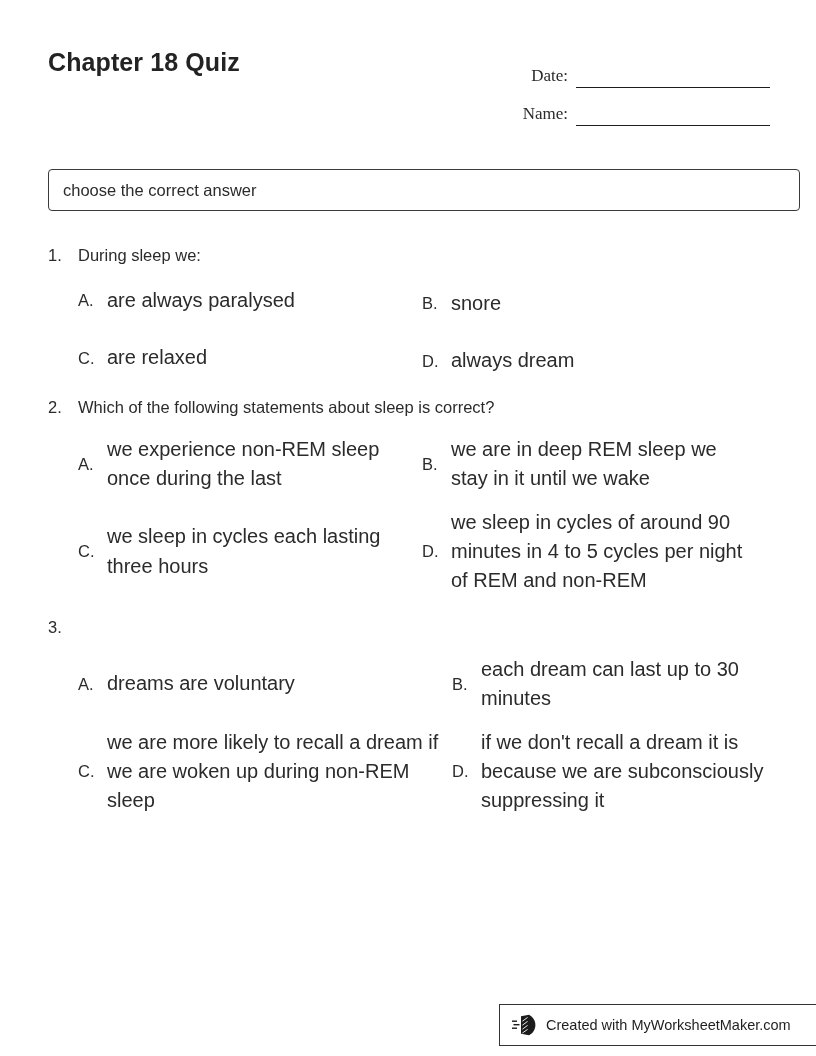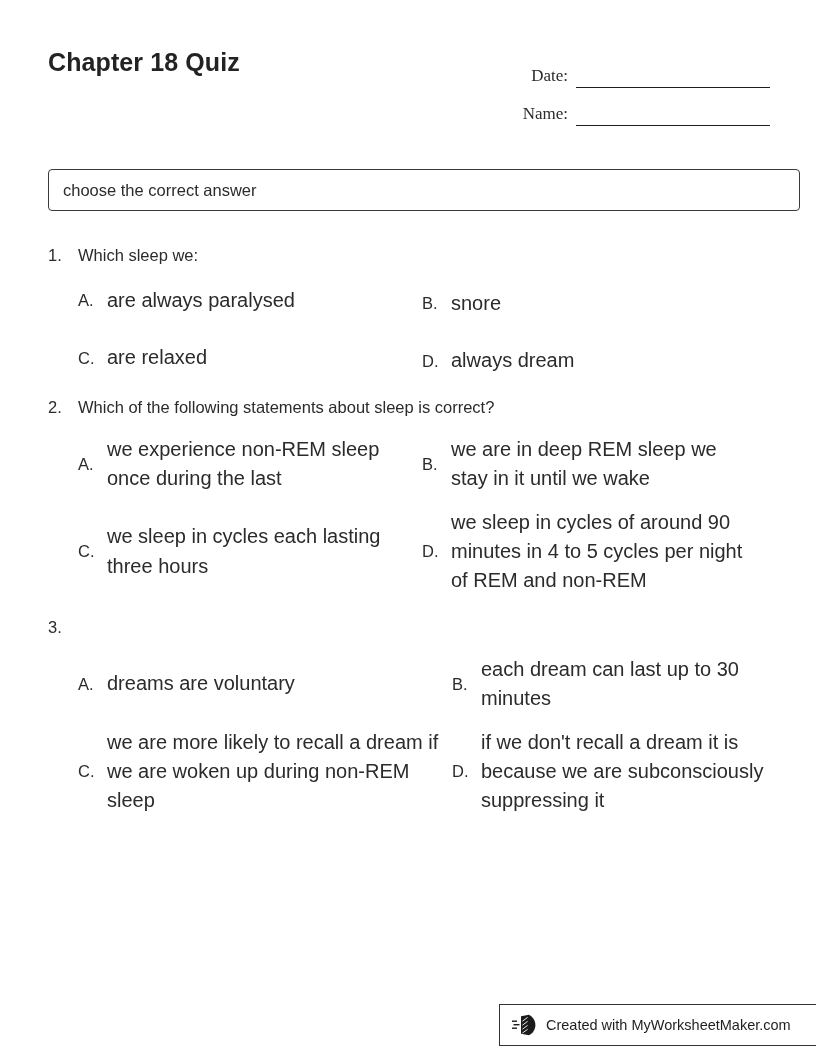--- a/index.html
+++ b/index.html
@@ -193,21 +193,21 @@
 
   <div class="instruction-box">
     <span class="instruction-text">choose the correct answer</span>
   </div>
 
   <div class="questions">
 
     <div class="question q1">
       <div class="q-head">
         <span class="q-num">1.</span>
-        <span class="q-text">Which sleep we:</span>
+        <span class="q-text">During sleep we:</span>
       </div>
       <div class="opt-rows">
         <div class="opt-row">
           <div class="opt opt-left">
             <span class="opt-letter">A.</span>
             <span class="opt-text">are always paralysed</span>
           </div>
           <div class="opt opt-right">
             <span class="opt-letter">B.</span>
             <span class="opt-text">snore</span>

